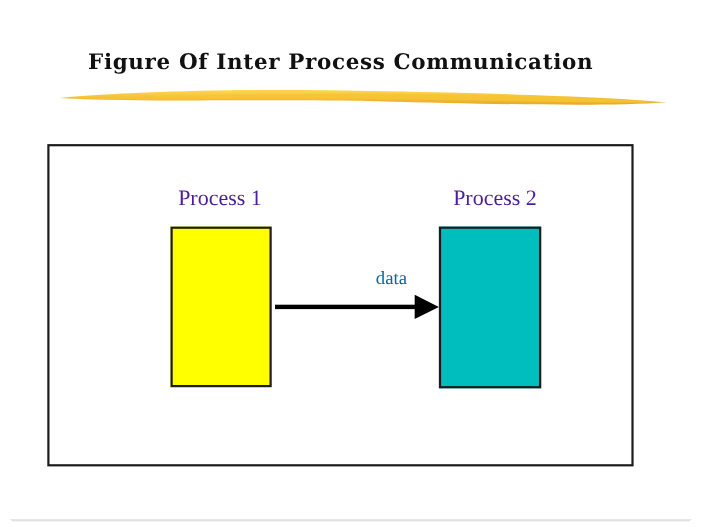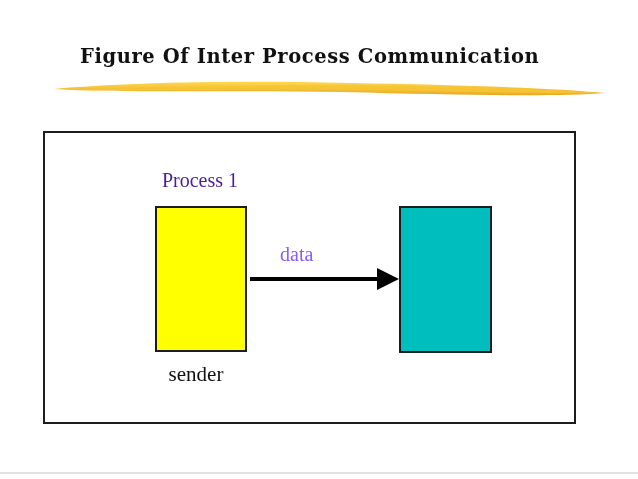--- a/index.html
+++ b/index.html
@@ -4,20 +4,21 @@
 <style>
   * { margin: 0; padding: 0; box-sizing: border-box; }
   html, body { background: #ffffff; }
   .slide {
     position: relative;
     width: 638px;
     height: 479px;
     background: var(--background, #ffffff);
     overflow: hidden;
     font-family: "Liberation Serif", serif;
+    border-radius: 27px;
   }
   .slide-title {
     position: absolute;
     left: 80px;
     top: 45px;
     font-family: "DejaVu Serif", serif;
     font-weight: bold;
     font-size: 19.5px;
     letter-spacing: 0.6px;
     color: var(--title-text, #111111);
@@ -62,23 +63,23 @@
   }
   .proc-box.p2 {
     left: 399px; top: 206px; width: 93px; height: 147px;
     background: var(--process2-fill, #00BEBE);
   }
   .arrow-label {
     position: absolute;
     left: 280px;
     top: 243px;
     width: 90px;
-    text-align: left;
-    font-size: 20px;
-    color: #8b5cf6;
+    text-align: right;
+    font-size: 17px;
+    color: #0369a1;
   }
   .arrow-shaft {
     position: absolute;
     left: 250px;
     top: 277px;
     width: 132px;
     height: 4px;
     background: var(--arrow-color, #000000);
   }
   .arrow-head {
@@ -129,28 +130,28 @@
              C500,20 410,18 290,15 C170,13 70,16 2,12 Z" fill="url(#goldGrad)"></path>
     <path d="M20,13 C120,9 250,7 360,9 C440,10 510,13 548,16
              C480,17 380,14 280,13 C180,12 90,14 20,13 Z" fill="#F6C433" opacity="0.85"></path>
   </svg>
 
   <div class="diagram-frame">
   </div>
 
   <div class="proc-label p1">Process 1</div>
 
+  <div class="proc-label p2">Process 2</div>
 
   <div class="proc-box p1"></div>
 
   <div class="proc-box p2"></div>
 
   <div class="arrow-label">data</div>
 
   <div class="arrow-shaft"></div>
   <div class="arrow-head"></div>
 
-  <div class="role-label p1">sender</div>
 
 
   <div class="bottom-rule"></div>
 
 </div>
 
 </body></html>

